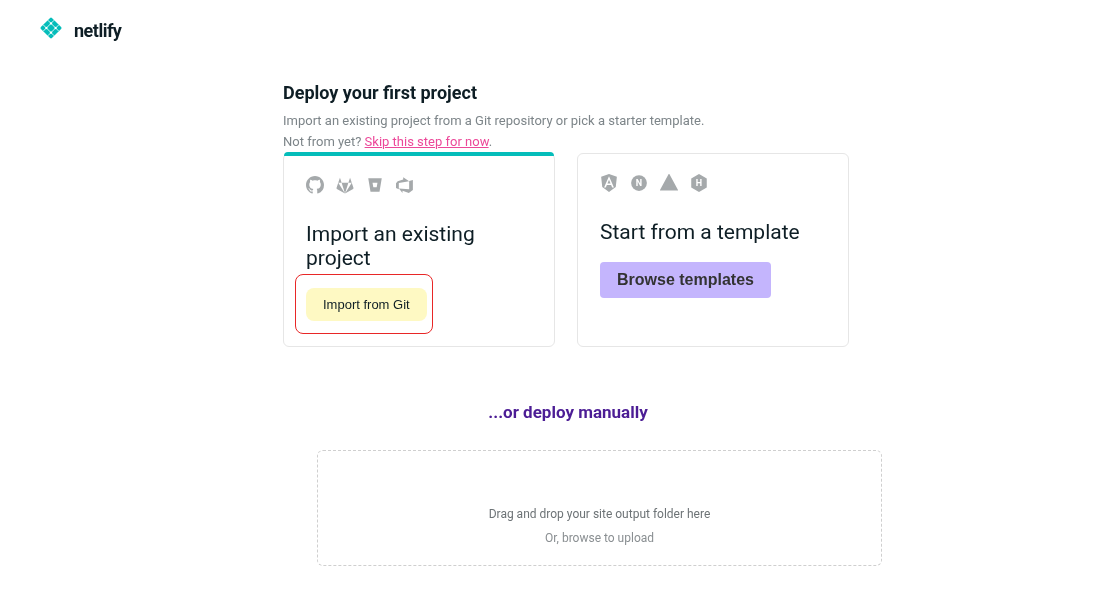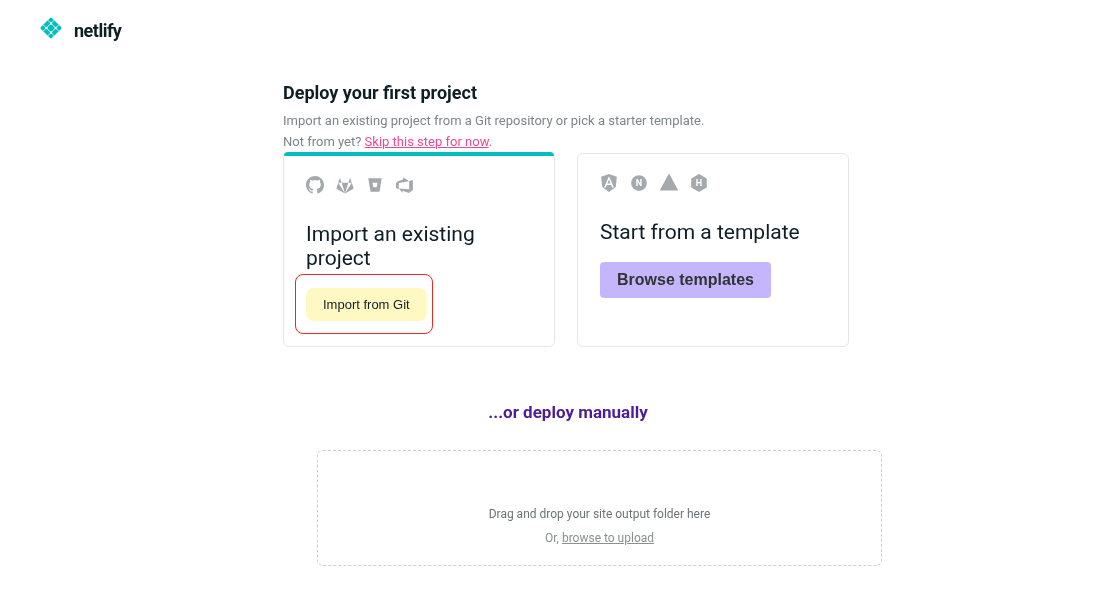--- a/index.html
+++ b/index.html
@@ -138,21 +138,20 @@
     .dropzone-main {
       font-size: 12px;
       color: #6d7376;
       margin-bottom: 10px;
     }
     .dropzone-sub {
       font-size: 12px;
       color: #8a8f92;
     }
     .browse-link {
-      text-decoration: underline;
       cursor: pointer;
     }
     .card-template {
       padding-top: 20px;
     }
     .card-template .card-title {
       margin-top: 18px;
     }
   </style>
 </head>

